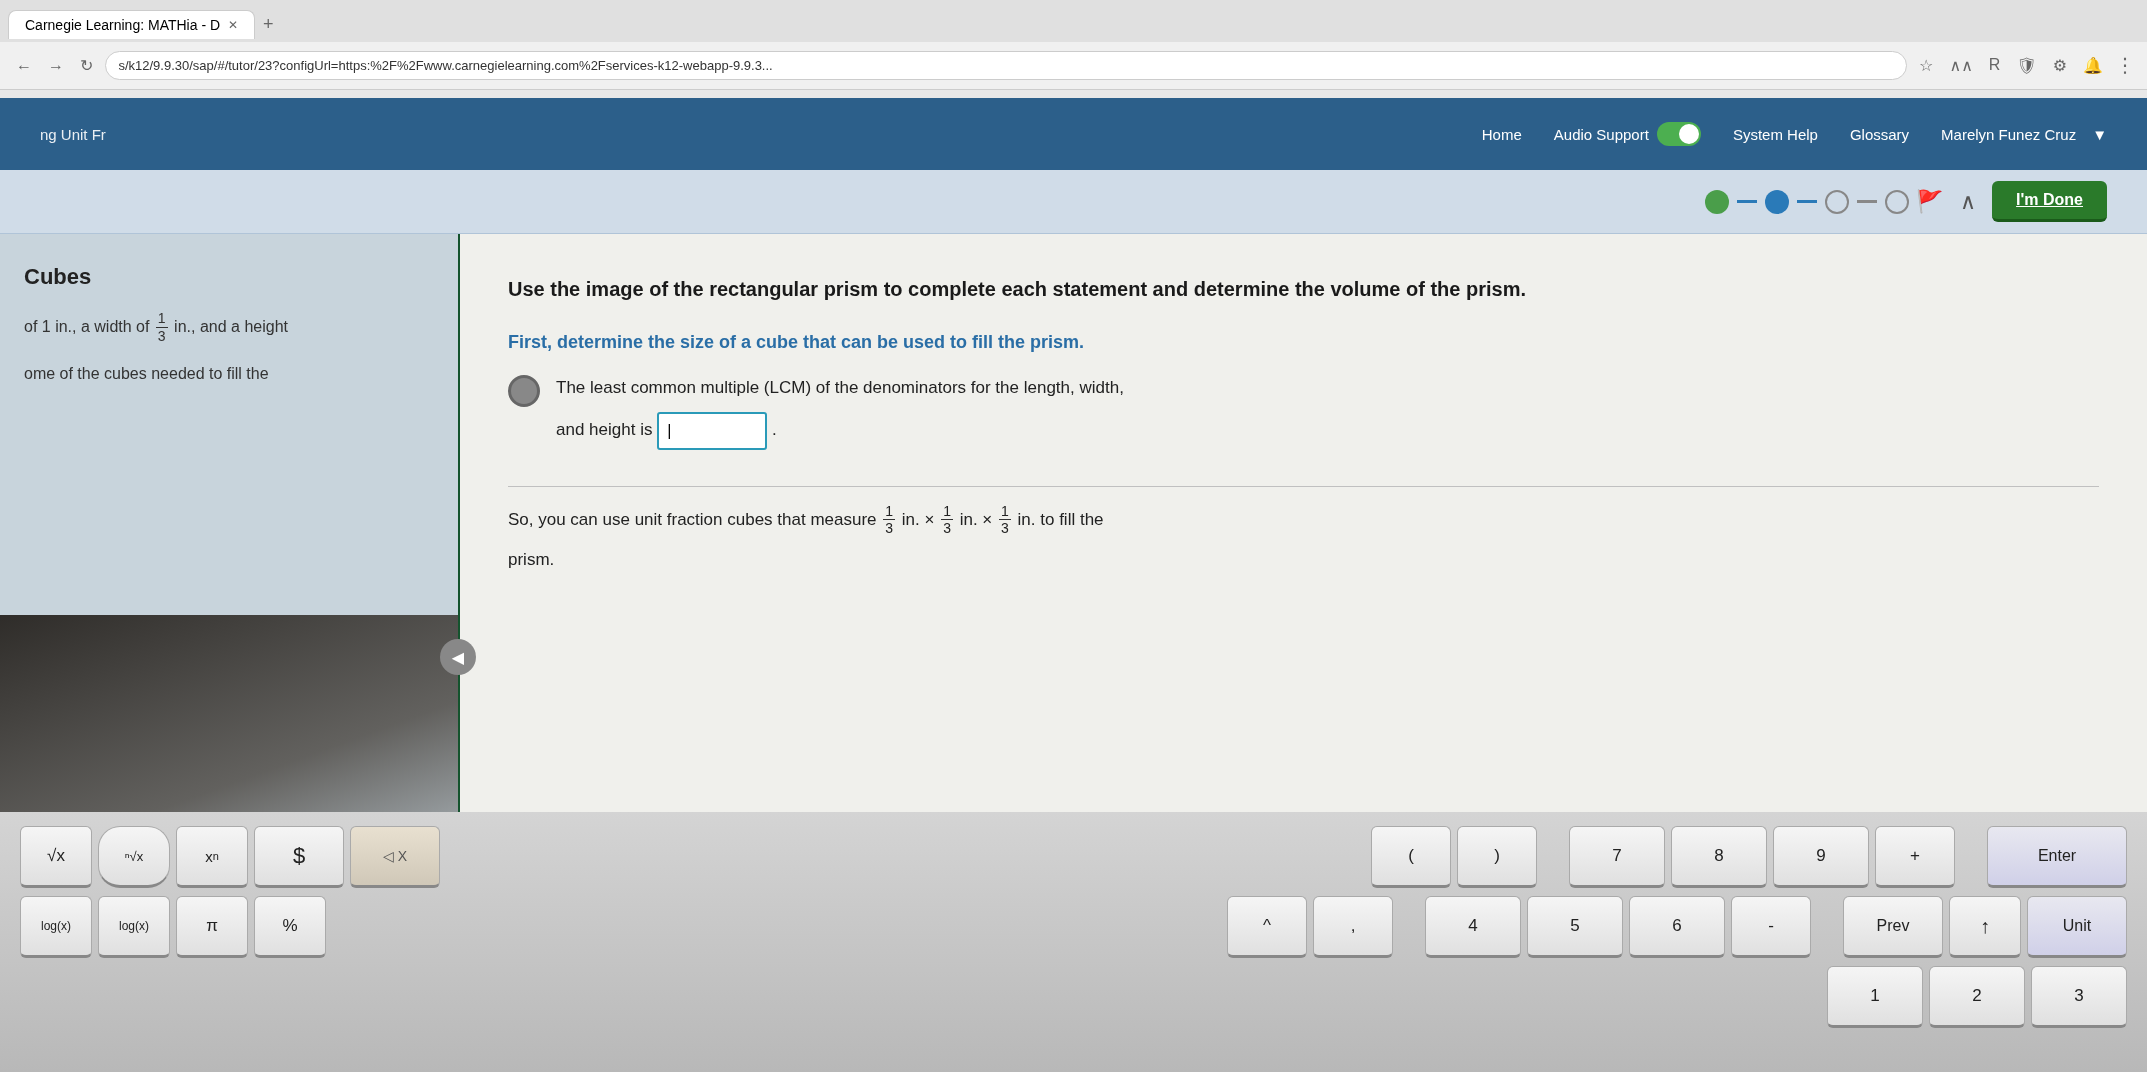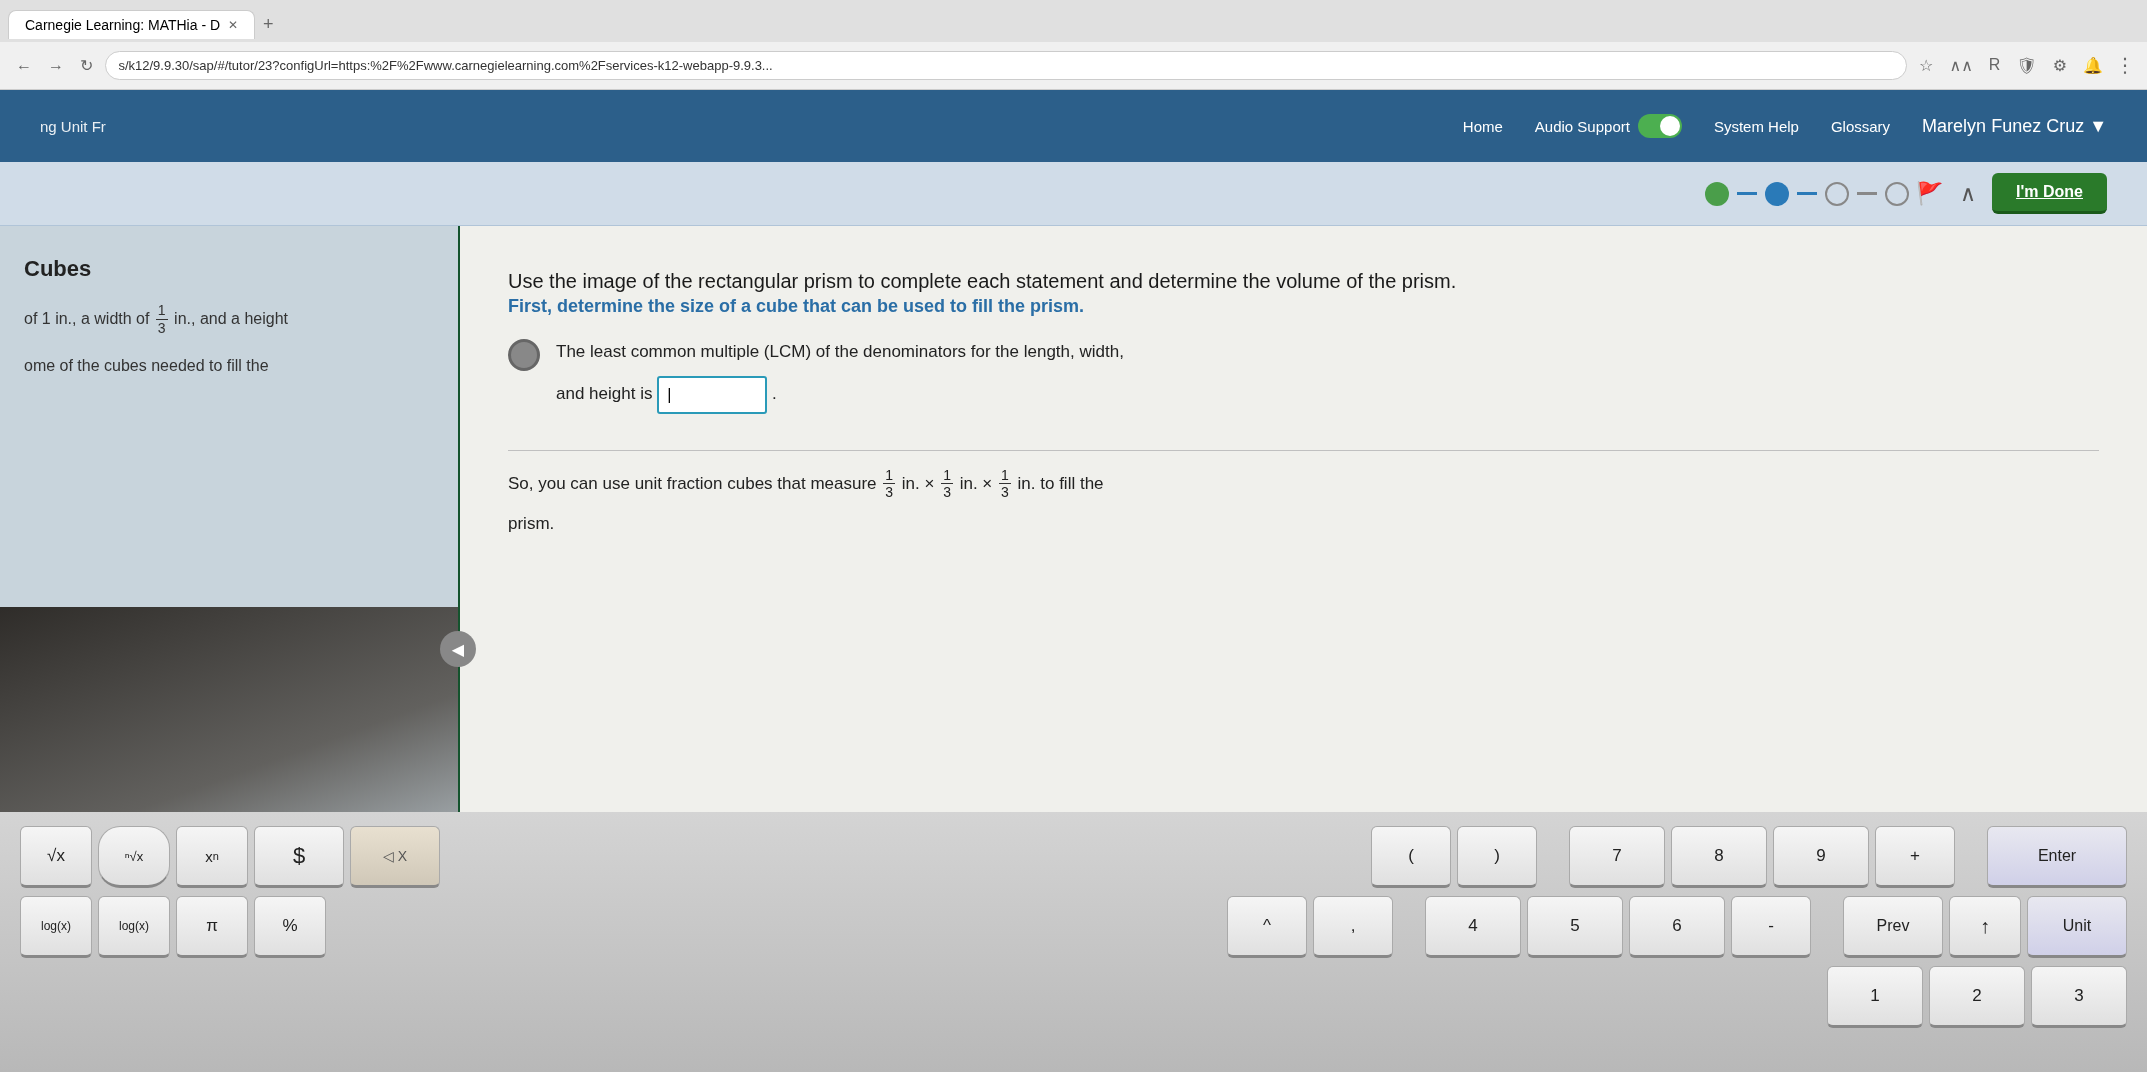--- a/index.html
+++ b/index.html
@@ -10,28 +10,28 @@
     .tab-bar { display: flex; align-items: center; padding: 8px 8px 0; background: #e0e0e0; height: 42px; }
     .tab { background: white; border-radius: 8px 8px 0 0; padding: 6px 16px; font-size: 14px; display: flex; align-items: center; gap: 8px; border: 1px solid #ccc; border-bottom: none; }
     .tab-close { cursor: pointer; color: #666; font-size: 12px; }
     .tab-plus { margin-left: 8px; background: none; border: none; font-size: 18px; cursor: pointer; color: #666; }
     .address-bar { display: flex; align-items: center; padding: 4px 12px; gap: 8px; height: 48px; background: #f0f0f0; }
     .address-input { flex: 1; padding: 6px 12px; border: 1px solid #ccc; border-radius: 20px; font-size: 13px; background: white; color: #333; }
     .browser-icon { color: #666; font-size: 16px; cursor: pointer; padding: 4px; }
     .three-dots { font-size: 20px; color: #666; cursor: pointer; }
 
     
-    .app-header { background: #2c5f8a; height: 72px; display: flex; align-items: center; padding: 0 40px; justify-content: space-between; }
+    .app-header { background: #2c5f8a; height: 72px; display: flex; align-items: center; padding: 0 40px; justify-content: space-between; margin-top: 8px; }
     .header-left { color: white; font-size: 15px; opacity: 0.9; }
     .header-nav { display: flex; align-items: center; gap: 32px; }
     .nav-item { color: white; font-size: 15px; cursor: pointer; text-decoration: none; }
     .audio-toggle { display: flex; align-items: center; gap: 8px; color: white; font-size: 15px; }
     .toggle-switch { width: 44px; height: 24px; background: #4CAF50; border-radius: 12px; position: relative; cursor: pointer; }
     .toggle-knob { width: 20px; height: 20px; background: white; border-radius: 50%; position: absolute; top: 2px; right: 2px; }
-    .user-menu { color: white; font-size: 18px; cursor: pointer; display: flex; align-items: center; gap: 5px; justify-content: center; }
+    .user-menu { color: white; font-size: 15px; cursor: pointer; display: flex; align-items: center; gap: 16px; justify-content: center; }
 
     
     .progress-area { background: #d0dce8; height: 64px; display: flex; align-items: center; justify-content: flex-end; padding: 0 40px; gap: 16px; border-bottom: 1px solid #b0c4d8; }
     .progress-dots { display: flex; align-items: center; gap: 8px; }
     .dot { width: 24px; height: 24px; border-radius: 50%; }
     .dot-filled-green { background: #4a9e4a; }
     .dot-filled-blue { background: #2a7ab8; }
     .dot-empty { background: transparent; border: 2px solid #888; }
     .dot-line { width: 20px; height: 3px; background: #2a7ab8; }
     .dot-line-empty { width: 20px; height: 3px; background: #888; }
@@ -46,21 +46,21 @@
     .left-panel { width: 460px; background: #c8d4dc; padding: 30px 24px; border-right: 2px solid #14532d; position: relative; }
     .left-panel-title { font-size: 22px; font-weight: bold; color: #222; margin-bottom: 20px; }
     .left-panel-text { font-size: 16px; color: #333; line-height: 1.6; }
     .fraction { display: inline-flex; flex-direction: column; align-items: center; font-size: 14px; vertical-align: middle; margin: 0 2px; }
     .fraction .num { border-bottom: 1px solid #333; padding: 0 2px; line-height: 1.2; }
     .fraction .den { padding: 0 2px; line-height: 1.2; }
     .scroll-handle { position: absolute; right: -18px; top: 50%; transform: translateY(-50%); width: 36px; height: 36px; background: #888; border-radius: 50%; cursor: pointer; display: flex; align-items: center; justify-content: center; color: white; font-size: 16px; z-index: 10; }
 
     
     .right-panel { flex: 1; background: #f0f0ec; padding: 40px 48px; overflow-y: auto; }
-    .problem-instruction { font-size: 20px; font-weight: normal; color: #1a1a1a; line-height: 1.5; }
+    .problem-instruction { font-size: 20px; font-weight: bold; color: #1a1a1a; line-height: 1.5; margin-bottom: 28px; }
     .step-header { font-size: 18px; font-weight: bold; color: #2a6ea6; margin-bottom: 20px; }
     .step-content { font-size: 17px; color: #222; line-height: 1.8; margin-bottom: 20px; }
     .input-box { display: inline-block; border: 2px solid #2a9ab8; border-radius: 3px; width: 110px; height: 38px; padding: 4px 8px; font-size: 16px; vertical-align: middle; background: white; }
     .divider-line { border: none; border-top: 1px solid #c0c0c0; margin: 16px 0; }
     .key { background: linear-gradient(to bottom, #f5f5f5, #e0e0e0); border: 1px solid #aaa; border-bottom: 3px solid #888; border-radius: 6px; padding: 0; cursor: pointer; font-size: 17px; display: flex; align-items: center; justify-content: center; font-weight: 500; color: #222; user-select: none; }
     .key-sm { width: 72px; height: 62px; }
     .key-md { width: 80px; height: 62px; }
     .key-lg { width: 96px; height: 62px; }
     .key-enter { width: 140px; height: 62px; font-size: 16px; }
     .key-prev-next { width: 100px; height: 62px; font-size: 16px; }

